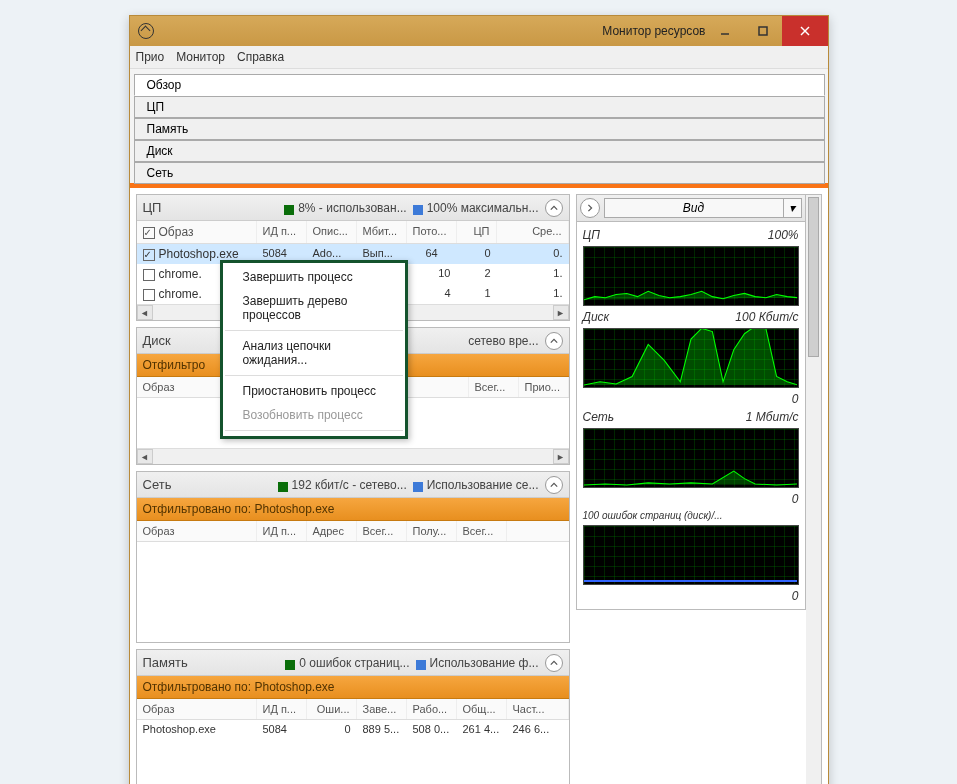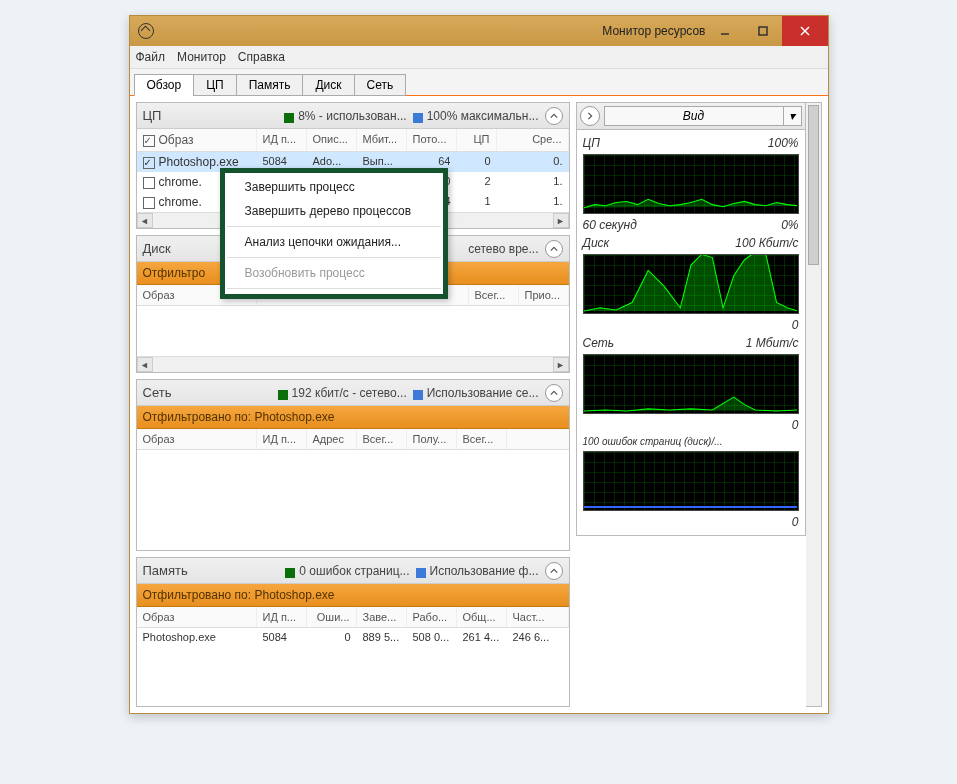--- a/index.html
+++ b/index.html
@@ -7,21 +7,21 @@
 .window { width: 700px; margin: 0 auto; background: #fff; border: 1px solid #b88a3a; box-shadow: 0 3px 10px rgba(0,0,0,0.2); }
 .titlebar { background: linear-gradient(#d6a959, #c99845); height: 30px; display: flex; align-items: center; padding: 0 0 0 8px; }
 .app-icon { width: 16px; height: 16px; border: 1.5px solid #333; border-radius: 50%; position: relative; margin-right: 8px; }
 .app-icon::after { content: ''; position: absolute; width: 6px; height: 6px; border-top: 1.5px solid #333; border-right: 1.5px solid #333; top: 3px; left: 3px; transform: rotate(-45deg); }
 .title { flex: 1; text-align: right; color: #222; font-size: 12px; }
 .win-controls { display: flex; height: 100%; }
 .win-btn { width: 38px; display: flex; align-items: center; justify-content: center; color: #333; }
 .win-btn.close { background: #c9302c; color: #fff; width: 46px; }
 .menubar { background: #f0f0f0; border-bottom: 1px solid #ddd; padding: 4px 6px; display: flex; gap: 12px; }
 .menubar span { color: #333; }
-.tabbar { background: #f4f4f4; display: flex; padding: 4px 4px 0 4px; border-bottom: 1px solid #f97316; }
+.tabbar { background: #f4f4f4; display: flex; padding: 4px 4px 0 4px; border-bottom: 5px solid #f97316; flex-direction: column; }
 .tab { padding: 3px 12px; border: 1px solid #aaa; background: #f0f0f0; margin-right: -1px; position: relative; top: 1px; }
 .tab.active { background: #fff; border-bottom: 1px solid #fff; }
 .content { display: flex; background: #fff; padding: 6px; gap: 6px; }
 .left-pane { flex: 1; display: flex; flex-direction: column; gap: 6px; min-width: 0; }
 .right-pane { width: 230px; display: flex; flex-direction: column; }
 .panel { border: 1px solid #bbb; background: #fff; }
 .panel-header { background: linear-gradient(#f0f0f0, #e4e4e4); border-bottom: 1px solid #ccc; padding: 4px 6px; display: flex; align-items: center; gap: 6px; height: 26px; }
 .panel-title { font-size: 13px; color: #444; }
 .legend { display: flex; align-items: flex-end; gap: 4px; font-size: 11px; color: #444; white-space: nowrap; overflow: hidden; text-overflow: ellipsis; }
 .legend-sq { width: 10px; height: 10px; }
@@ -30,21 +30,21 @@
 .expand-btn { width: 18px; height: 18px; border: 1px solid #999; border-radius: 50%; background: #fff; display: flex; align-items: center; justify-content: center; margin-left: auto; }
 .expand-btn svg { width: 8px; height: 8px; }
 .filter-bar { background: linear-gradient(#f6a63f, #e88f1f); color: #523300; padding: 4px 6px; font-size: 12px; border-bottom: 1px solid #c77a10; }
 .col-headers { display: flex; border-bottom: 1px solid #ddd; background: #fafafa; }
 .col-headers > div { padding: 4px 6px; border-right: 1px solid #eee; font-size: 11px; color: #555; white-space: nowrap; overflow: hidden; text-overflow: ellipsis; }
 .row { display: flex; }
 .row > div { padding: 3px 6px; font-size: 11px; color: #333; white-space: nowrap; overflow: hidden; text-overflow: ellipsis; }
 .row.selected { background: #cfe8ff; }
 .chk { width: 12px; height: 12px; border: 1px solid #666; display: inline-block; vertical-align: middle; margin-right: 4px; }
 .chk.checked::after { content: '✓'; font-size: 10px; position: relative; top: -3px; left: 0px; }
-.context-menu { position: absolute; background: #fff; border: 5px solid #14532d; box-shadow: 2px 2px 6px rgba(0,0,0,0.25); padding: 2px 0; width: 228px; z-index: 100; }
+.context-menu { position: absolute; background: #fff; border: 3px solid #14532d; box-shadow: 2px 2px 6px rgba(0,0,0,0.25); padding: 2px 0; width: 188px; z-index: 100; }
 .context-menu .item { padding: 5px 20px; color: #222; }
 .context-menu .item.disabled { color: #999; }
 .context-menu .sep { height: 1px; background: #ddd; margin: 3px 2px; }
 .scrollbar-h { height: 16px; background: #f0f0f0; border-top: 1px solid #ddd; display: flex; }
 .sb-arrow { width: 16px; background: #e8e8e8; border: 1px solid #ccc; display: flex; align-items: center; justify-content: center; font-size: 9px; color: #555; }
 .sb-track { flex: 1; }
 .right-header { background: linear-gradient(#f0f0f0, #e4e4e4); border: 1px solid #bbb; padding: 3px; display: flex; align-items: center; gap: 4px; height: 28px; }
 .nav-btn { width: 20px; height: 20px; border: 1px solid #999; border-radius: 50%; background: #fff; display: flex; align-items: center; justify-content: center; }
 .view-select { flex: 1; display: flex; }
 .view-select .vs-label { flex: 1; border: 1px solid #aaa; background: #f8f8f8; padding: 2px 8px; text-align: center; }
@@ -83,21 +83,21 @@
       <div class="win-btn close">
           <svg width="10" height="10">
             <line x1="1" y1="1" x2="9" y2="9" stroke="#fff" stroke-width="1.5"></line>
             <line x1="9" y1="1" x2="1" y2="9" stroke="#fff" stroke-width="1.5"></line>
           </svg>
         </div>
     </div>
   </div>
 
   <div class="menubar">
-    <span>Файл</span>
+    <span>Прио</span>
     <span>Монитор</span>
     <span>Справка</span>
   </div>
 
   <div class="tabbar">
     <div class="tab active">Обзор</div>
     <div class="tab">ЦП</div>
     <div class="tab">Память</div>
     <div class="tab">Диск</div>
     <div class="tab">Сеть</div>
@@ -131,21 +131,21 @@
           <div style="width:50px">Мбит...</div>
           <div style="width:50px">Пото...</div>
           <div style="width:40px;text-align:right">ЦП</div>
           <div style="flex:1;text-align:right">Сре...</div>
         </div>
         <div class="row selected">
           <div style="width:120px"><span class="chk checked"></span><span>Photoshop.exe</span></div>
           <div style="width:50px">5084</div>
           <div style="width:50px">Ado...</div>
           <div style="width:50px">Вып...</div>
-          <div style="width:50px;text-align:right">64</div>
+          <div style="width:50px;text-align:center">64</div>
           <div style="width:40px;text-align:right">0</div>
           <div style="flex:1;text-align:right">0.</div>
         </div>
         <div class="row">
           <div style="width:120px"><span class="chk"></span><span>chrome.</span></div>
           <div style="width:50px"></div>
             <div style="width:50px"></div>
             <div style="width:50px"></div>
           <div style="width:50px;text-align:right">10</div>
           <div style="width:40px;text-align:right">2</div>
@@ -283,24 +283,20 @@
         <div class="graphs">
           <div class="graph-label-row">
               <span>ЦП</span>
               <span>100%</span>
             </div>
           <div class="graph">
               <svg class="line" viewBox="0 0 200 60" preserveAspectRatio="none">
                 <polyline points="0,55 10,52 20,53 30,50 40,49 50,52 60,47 70,51 80,53 90,52 100,50 110,47 120,52 130,54 140,51 150,49 160,52 170,53 180,50 190,52 200,53" fill="rgba(0,255,0,0.25)" stroke="#0f0" stroke-width="1"></polyline>
               </svg>
             </div>
-          <div class="graph-label-row">
-              <span>60 секунд</span>
-              <span>0%</span>
-            </div>
 
           <div class="graph-label-row">
               <span>Диск</span>
               <span>100 Кбит/с</span>
             </div>
           <div class="graph">
               <svg class="line" viewBox="0 0 200 60" preserveAspectRatio="none">
                 <polyline points="0,58 15,55 30,57 45,50 60,20 75,35 90,55 100,15 110,5 120,8 130,55 140,25 150,10 160,3 170,5 180,50 190,55 200,58" fill="rgba(0,255,0,0.3)" stroke="#0f0" stroke-width="1"></polyline>
               </svg>
             </div>
@@ -341,18 +337,19 @@
         <div class="thumb" style="top:2px;height:160px"></div>
       </div>
     </div>
 
     <div class="context-menu" style="top:72px;left:90px">
       <div class="item">Завершить процесс</div>
       <div class="item">Завершить дерево процессов</div>
       <div class="sep"></div>
       <div class="item">Анализ цепочки ожидания...</div>
       <div class="sep"></div>
+      <div class="item">Приостановить процесс</div>
       <div class="item disabled">Возобновить процесс</div>
       <div class="sep"></div>
     </div>
 
   </div>
 </div>
 
 </body></html>

